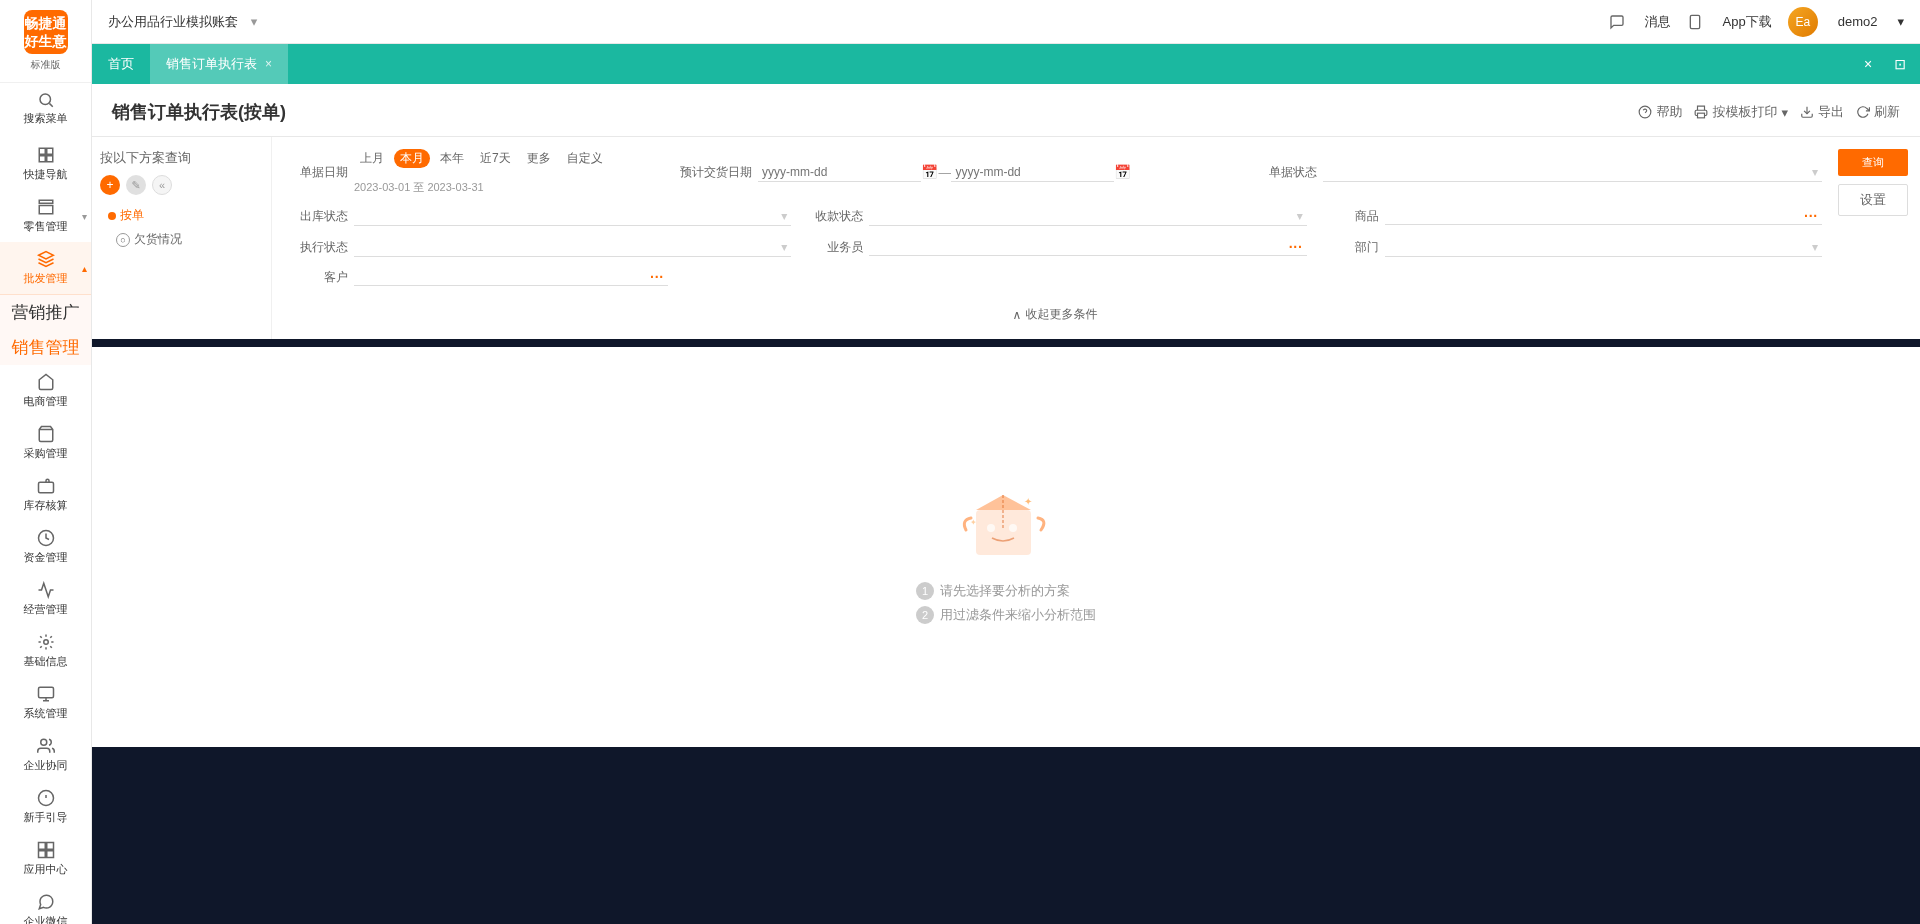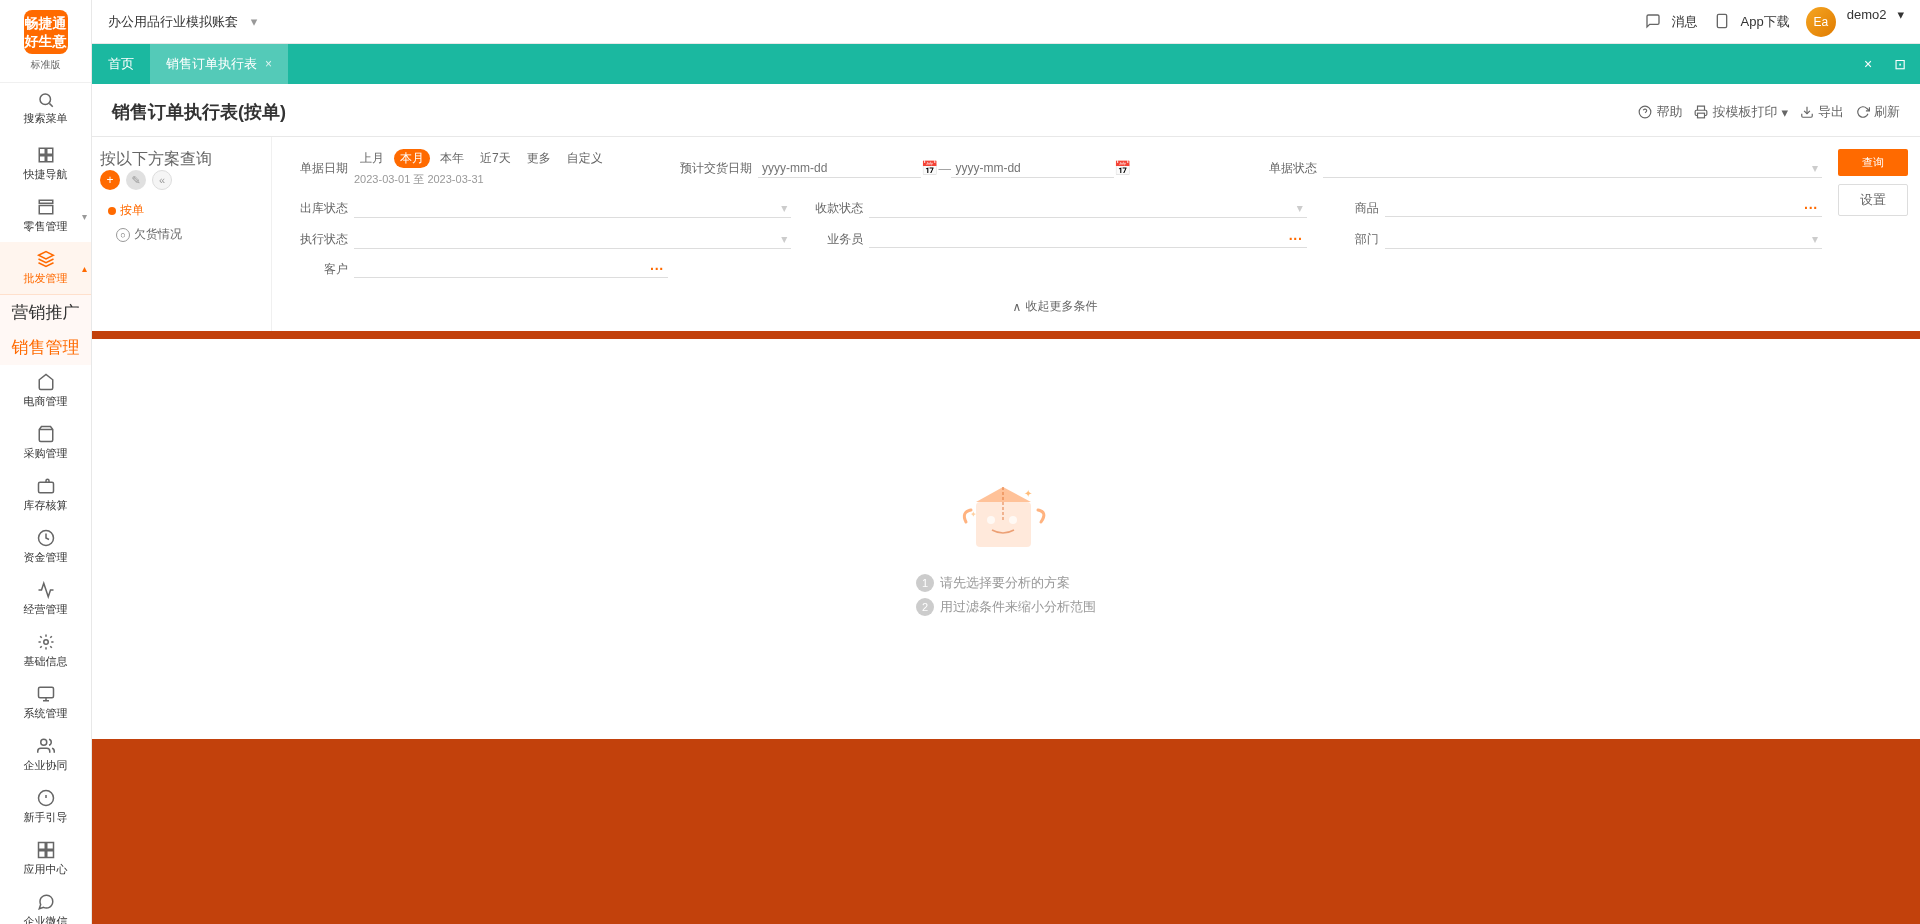--- a/index.html
+++ b/index.html
@@ -23,43 +23,43 @@
 
     
     .main-content { flex: 1; display: flex; flex-direction: column; overflow: hidden; }
 
     
     .topbar { height: 44px; background: #fff; display: flex; align-items: center; justify-content: space-between; padding: 0 16px; border-bottom: 1px solid #e8e8e8; }
     .topbar-left { display: flex; align-items: center; gap: 8px; }
     .topbar-title { font-size: 13px; color: #333; }
     .topbar-dropdown { width: 16px; height: 16px; display: flex; align-items: center; justify-content: center; color: #999; cursor: pointer; }
     .topbar-right { display: flex; align-items: center; gap: 16px; }
-    .topbar-action { display: flex; gap: 11px; font-size: 13px; color: #333; cursor: pointer; }
+    .topbar-action { display: flex; align-items: center; gap: 20px; font-size: 13px; color: #333; cursor: pointer; }
     .avatar-img { width: 30px; height: 30px; border-radius: 50%; background: linear-gradient(135deg, #f5a623, #e07b00); display: flex; align-items: center; justify-content: center; color: #fff; font-size: 12px; }
 
     
     .tabbar { height: 40px; background: #1bb8a0; display: flex; align-items: center; padding: 0 0 0 0; }
     .tab-home { padding: 0 16px; height: 100%; display: flex; align-items: center; font-size: 13px; color: #fff; cursor: pointer; }
     .tab-item { padding: 0 16px; height: 100%; display: flex; align-items: center; font-size: 13px; color: #fff; background: rgba(255,255,255,0.25); cursor: pointer; gap: 8px; }
     .tab-close { font-size: 12px; color: rgba(255,255,255,0.8); cursor: pointer; }
     .tabbar-actions { margin-left: auto; display: flex; align-items: center; gap: 8px; padding-right: 8px; }
     .tabbar-action-btn { width: 24px; height: 24px; display: flex; align-items: center; justify-content: center; color: #fff; cursor: pointer; font-size: 14px; }
 
     
-    .page-content { flex: 1; overflow-y: auto; background: #c2410c; }
+    .page-content { flex: 1; overflow-y: auto; background: #0f172a; }
     .page-header { padding: 16px 20px 12px 20px; display: flex; align-items: center; justify-content: space-between; background: #fff; border-bottom: 1px solid #e8e8e8; }
     .page-title { font-size: 18px; font-weight: bold; color: #333; }
     .page-header-actions { display: flex; align-items: center; gap: 12px; }
     .header-action-btn { display: flex; align-items: center; gap: 4px; font-size: 13px; color: #666; cursor: pointer; }
 
     
     .filter-area { background: #fff; margin: 0; padding: 0; }
     .filter-inner { display: flex; }
     .filter-scheme { width: 180px; border-right: 1px solid #f0f0f0; padding: 12px 8px; flex-shrink: 0; }
-    .filter-scheme-title { font-size: 16px; color: #666; display: flex; align-items: center; gap: 4px; }
+    .filter-scheme-title { font-size: 13px; color: #666; margin-bottom: 8px; display: flex; align-items: center; gap: 4px; }
     .filter-scheme-icons { display: flex; gap: 6px; align-items: center; }
     .scheme-icon { width: 20px; height: 20px; border-radius: 50%; display: flex; align-items: center; justify-content: center; font-size: 12px; cursor: pointer; }
     .scheme-icon.orange { background: #ff6a00; color: #fff; }
     .scheme-icon.gray { background: #e0e0e0; color: #999; }
     .scheme-icon.light { background: #f5f5f5; color: #999; border: 1px solid #ddd; }
     .filter-scheme-list { margin-top: 8px; }
     .scheme-item { padding: 4px 8px; font-size: 12px; color: #333; cursor: pointer; display: flex; align-items: center; gap: 4px; }
     .scheme-item .dot { width: 8px; height: 8px; border-radius: 50%; background: #ff6a00; }
     .scheme-item.active { color: #ff6a00; }
     .scheme-sub-item { padding: 3px 8px 3px 16px; font-size: 12px; color: #666; cursor: pointer; display: flex; align-items: center; gap: 4px; }
@@ -366,21 +366,21 @@
             </div>
           </div>
         </div>
 
         <div class="filter-conditions">
 
           <div class="filter-row">
 
             <div class="filter-field" style="flex:none; min-width:380px;">
               <span class="filter-label">单据日期</span>
-              <div style="display:flex;flex-direction:column;gap:2px;">
+              <div style="display:flex;flex-direction:column;gap:10px;">
                 <div class="filter-date-tabs">
                   <span class="date-tab">上月</span>
                   <span class="date-tab active">本月</span>
                   <span class="date-tab">本年</span>
                   <span class="date-tab">近7天</span>
                   <span class="date-tab">更多</span>
                   <span class="date-tab">自定义</span>
                 </div>
                 <div class="filter-date-period">2023-03-01 至 2023-03-31</div>
               </div>

